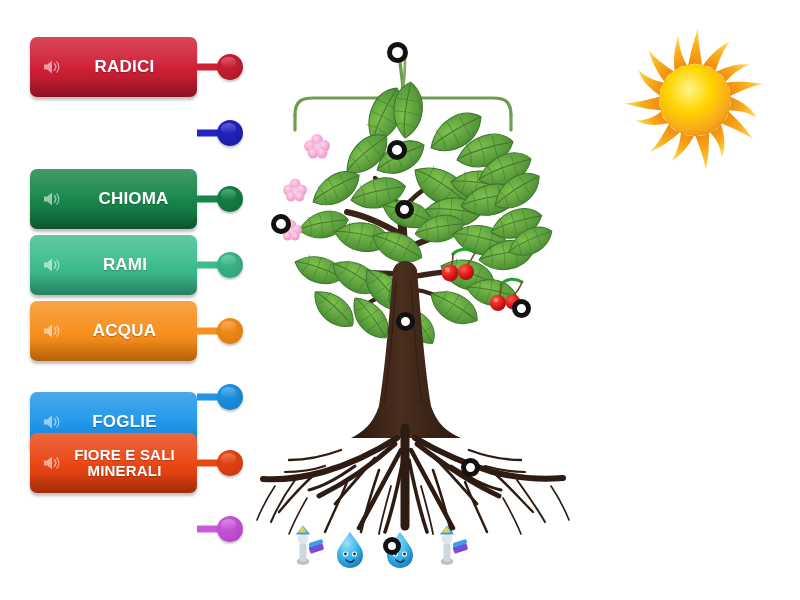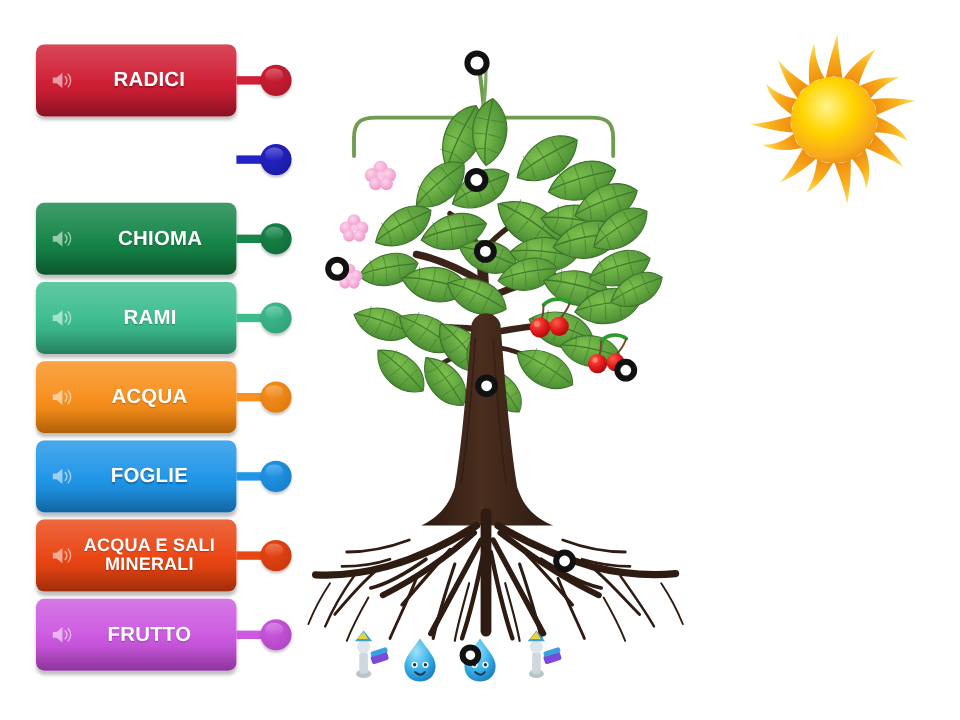--- a/index.html
+++ b/index.html
@@ -215,57 +215,49 @@
               <path d="M18 3.5 a9.5 9.5 0 0 1 0 13" fill="none" stroke="#ffffff" stroke-width="1.5" stroke-linecap="round"></path>
             </svg></span>
           <span class="label-text">ACQUA</span>
         </div>
         <div class="connector">
           <div class="stem" style="background: rgb(247, 144, 30);"></div>
           <div class="knob" style="background: radial-gradient(circle at 36% 30%, rgb(247, 144, 30), rgb(217, 118, 11));"></div>
         </div>
       </div>
       <div class="label-row">
-        <div class="label-band" style="background: linear-gradient(rgb(33, 150, 232) 0%, rgb(33, 150, 232) 52%, rgb(21, 124, 196) 100%);">
+        <div class="label-band" style="background: linear-gradient(rgb(33, 150, 232) 0%, rgb(33, 150, 232) 52%, rgb(21, 124, 196) 100%); margin-top: 25px;">
           <span class="speaker-icon"><svg viewBox="0 0 24 20" width="20" height="16">
               <path d="M2 7 h4 L12 2 v16 L6 13 H2 Z" fill="#ffffff"></path>
               <path d="M15 6 a6 6 0 0 1 0 8" fill="none" stroke="#ffffff" stroke-width="1.8" stroke-linecap="round"></path>
               <path d="M18 3.5 a9.5 9.5 0 0 1 0 13" fill="none" stroke="#ffffff" stroke-width="1.5" stroke-linecap="round"></path>
             </svg></span>
           <span class="label-text">FOGLIE</span>
         </div>
         <div class="connector">
           <div class="stem" style="background: rgb(33, 150, 232);"></div>
           <div class="knob" style="background: radial-gradient(circle at 36% 30%, rgb(33, 150, 232), rgb(21, 124, 196));"></div>
         </div>
       </div>
       <div class="label-row">
         <div class="label-band" style="background: linear-gradient(rgb(234, 70, 20) 0%, rgb(234, 70, 20) 52%, rgb(196, 54, 12) 100%);">
           <span class="speaker-icon"><svg viewBox="0 0 24 20" width="20" height="16">
               <path d="M2 7 h4 L12 2 v16 L6 13 H2 Z" fill="#ffffff"></path>
               <path d="M15 6 a6 6 0 0 1 0 8" fill="none" stroke="#ffffff" stroke-width="1.8" stroke-linecap="round"></path>
               <path d="M18 3.5 a9.5 9.5 0 0 1 0 13" fill="none" stroke="#ffffff" stroke-width="1.5" stroke-linecap="round"></path>
             </svg></span>
-          <span class="label-text two-line">ACQUA E SALI
+          <span class="label-text two-line">FIORE E SALI
 MINERALI</span>
         </div>
         <div class="connector">
           <div class="stem" style="background: rgb(234, 70, 20);"></div>
           <div class="knob" style="background: radial-gradient(circle at 36% 30%, rgb(234, 70, 20), rgb(196, 54, 12));"></div>
         </div>
       </div>
       <div class="label-row">
-        <div class="label-band" style="background: linear-gradient(rgb(204, 90, 224) 0%, rgb(204, 90, 224) 52%, rgb(171, 65, 189) 100%);">
-          <span class="speaker-icon"><svg viewBox="0 0 24 20" width="20" height="16">
-              <path d="M2 7 h4 L12 2 v16 L6 13 H2 Z" fill="#ffffff"></path>
-              <path d="M15 6 a6 6 0 0 1 0 8" fill="none" stroke="#ffffff" stroke-width="1.8" stroke-linecap="round"></path>
-              <path d="M18 3.5 a9.5 9.5 0 0 1 0 13" fill="none" stroke="#ffffff" stroke-width="1.5" stroke-linecap="round"></path>
-            </svg></span>
-          <span class="label-text">FRUTTO</span>
-        </div>
         <div class="connector">
           <div class="stem" style="background: rgb(204, 90, 224);"></div>
           <div class="knob" style="background: radial-gradient(circle at 36% 30%, rgb(204, 90, 224), rgb(171, 65, 189));"></div>
         </div>
       </div>
     </div>
 
   <div class="diagram">
     <svg viewBox="0 0 320 565" width="320" height="565" xmlns="http://www.w3.org/2000/svg">
       <defs>

